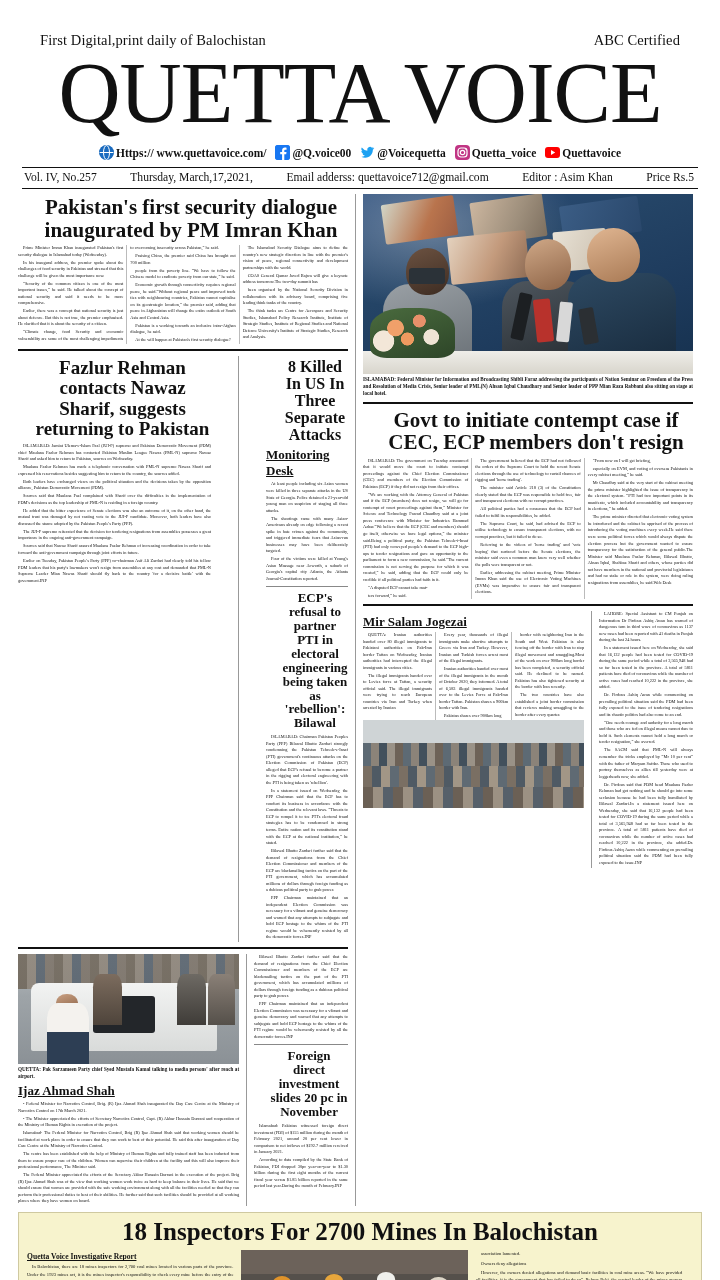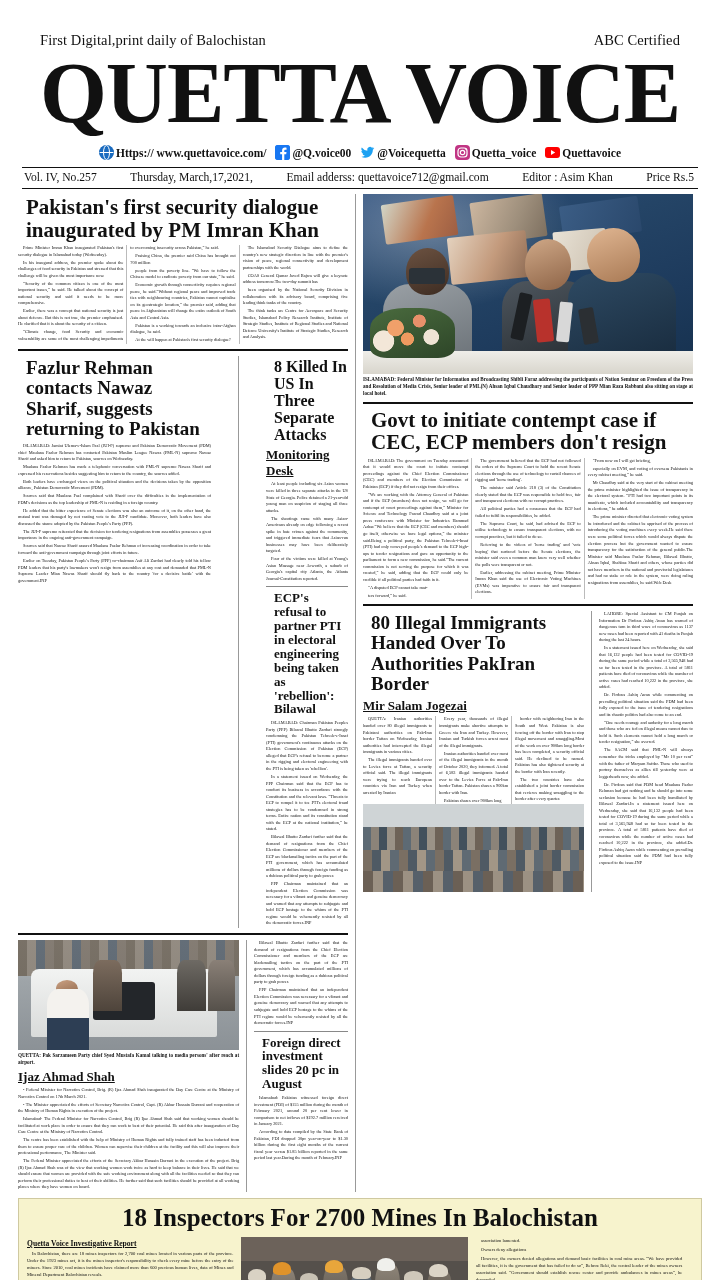--- a/index.html
+++ b/index.html
@@ -8,21 +8,21 @@
     background:#ffffff;
     font-family:"Liberation Serif", serif;
     color:#111;
   }
   .page{width:720px;height:1280px;position:relative;box-sizing:border-box;padding:0 18px;}
 
   
   .mast-top{display:flex;justify-content:space-between;align-items:flex-end;
             padding:32px 22px 0 22px;font-size:14.5px;letter-spacing:.1px;}
   .mast-title{
-    text-align:center;font-weight:700;letter-spacing:-1px;
+    text-align:center;font-weight:400;letter-spacing:-1px;
     font-size:86px;line-height:.98;margin:2px 0 8px 0;
     font-family:"Liberation Serif", serif;
   }
   .social-bar{display:flex;align-items:center;justify-content:center;gap:9px;
               margin-top:10px;font-size:11.5px;font-weight:700;}
   .social-bar .sitem{display:flex;align-items:center;gap:2px;white-space:nowrap;}
   .sq{width:15px;height:15px;border-radius:3px;display:inline-block;flex:none;
       position:relative;}
   .sq svg{position:absolute;left:0;top:0;}
   .rule{border-top:1.6px solid #111;margin:7px 4px 0 4px;}
@@ -30,21 +30,21 @@
              font-size:11.6px;padding:3px 6px 0 6px;white-space:nowrap;}
   .mast-info span{margin-right:2px;}
   .rule2{border-top:1.1px solid #111;margin:4px 4px 5px 4px;}
 
   
   .body-grid{display:flex;gap:0;}
   .colL{width:330px;flex:none;}
   .vsep{width:1px;background:#999;margin:0 7px;flex:none;}
   .colR{width:330px;flex:none;}
 
-  .hl{font-weight:700;text-align:left;line-height:1.07;margin:2px 0 4px 8px;}
+  .hl{font-weight:700;text-align:center;line-height:1.07;margin:2px 0 4px 16px;}
   .hl.h1{font-size:21px;}
   .hl.h2{font-size:19px;}
   .hl.h3{font-size:16px;}
   .hl.h4{font-size:13px;}
 
   .byline{font-size:13px;font-weight:700;text-decoration:underline;margin:3px 0 2px 0;}
   .kicker{font-size:7.6px;font-weight:700;text-decoration:underline;margin:2px 0 2px 0;}
   .cols3{column-count:3;column-gap:7px;column-rule:1px solid #bbb;}
   .txt{font-size:4.35px;line-height:1.5;text-align:justify;hyphens:auto;
        -webkit-hyphens:auto;margin:0;}
@@ -321,21 +321,21 @@
           </div>
         </div>
         <div class="vsep"></div>
         <div style="width:96px;">
           <div class="txt">
             <p>Bilawal Bhutto Zardari further said that the demand of resignations from the Chief Election Commissioner and members of the ECP are blackmailing tactics on the part of the PTI government, which has accumulated millions of dollars through foreign funding as a dubious political party to grab power.</p>
             <p>PPP Chairman maintained that an independent Election Commission was necessary for a vibrant and genuine democracy and warned that any attempts to subjugate and hold ECP hostage to the whims of the PTI regime would be vehemently resisted by all the democratic forces.INP</p>
           </div>
           <div class="hrule"></div>
           <div>
-            <div class="hl h4">Foreign direct investment slides 20 pc in August</div>
+            <div class="hl h4">Foreign direct investment slides 20 pc in November</div>
             <div class="txt">
               <p>Islamabad: Pakistan witnessed foreign direct investment (FDI) of $155 million during the month of February 2021, around 20 per cent lower in comparison to net inflows of $192.7 million received in January 2021.</p>
               <p>According to data compiled by the State Bank of Pakistan, FDI dropped 30pc year-on-year to $1.30 billion during the first eight months of the current fiscal year versus $1.85 billion reported in the same period last year.During the month of February.INP</p>
             </div>
           </div>
         </div>
       </div>
     </div>
 
     <div class="vsep"></div>
@@ -384,21 +384,20 @@
           <p>especially on EVM, and voting of overseas Pakistanis in every cabinet meeting,” he said.</p>
           <p>Mr Chaudhry said at the very start of the cabinet meeting the prime minister highlighted the issue of transparency in the electoral system. “PTI had two important points in its manifesto, which included accountability and transparency in elections,” he added.</p>
           <p>The prime minister directed that electronic voting system be introduced and the cabinet be apprised of the process of introducing the voting machines every week.He said there were some political forces which would always dispute the election process but the government wanted to ensure transparency for the satisfaction of the general public.The Minister said Maulana Fazlur Rehman, Bilawal Bhutto, Ahsan Iqbal, Shahbaz Sharif and others, whose parties did not have members in the national and provincial legislatures and had no stake or role in the system, were doing ruling resignations from assemblies, he said.Web Desk</p>
         </div>
       </div>
 
       <div class="hrule-b"></div>
 
       <div style="display:flex;">
         <div style="width:226px;">
-          <div class="hl h2">80 Illegal Immigrants Handed Over To Authorities PakIran Border</div>
           <div class="byline">Mir Salam Jogezai</div>
           <div class="cols3 txt">
             <p>QUETTA: Iranian authorities handed over 80 illegal immigrants to Pakistani authorities on Pak-Iran border Taftan on Wednesday, Iranian authorities had intercepted the illegal immigrants in various cities.</p>
             <p>The illegal immigrants handed over to Levies force at Taftan, a security official said. The illegal immigrants were trying to reach European countries via Iran and Turkey when arrested by Iranian</p>
             <p>Every year, thousands of illegal immigrants make abortive attempts to Greece via Iran and Turkey. However, Iranian and Turkish forces arrest most of the illegal immigrants.</p>
             <p>Iranian authorities handed over most of the illegal immigrants in the month of October 2020, they informed. A total of 6,583 illegal immigrants handed over to the Levies Force at Pak-Iran border Taftan. Pakistan shares a 900km border with Iran.</p>
             <p>Pakistan shares over 900km long</p>
             <p>border with neighboring Iran in the South and West. Pakistan is also fencing off the border with Iran to stop illegal movement and smuggling.Most of the work on over 900km long border has been completed, a security official said. He declined to be named. Pakistan has also tightened security at the border with Iran recently.</p>
             <p>The two countries have also established a joint border commission that reviews making smuggling to the border after every quarter.</p>
           </div>

